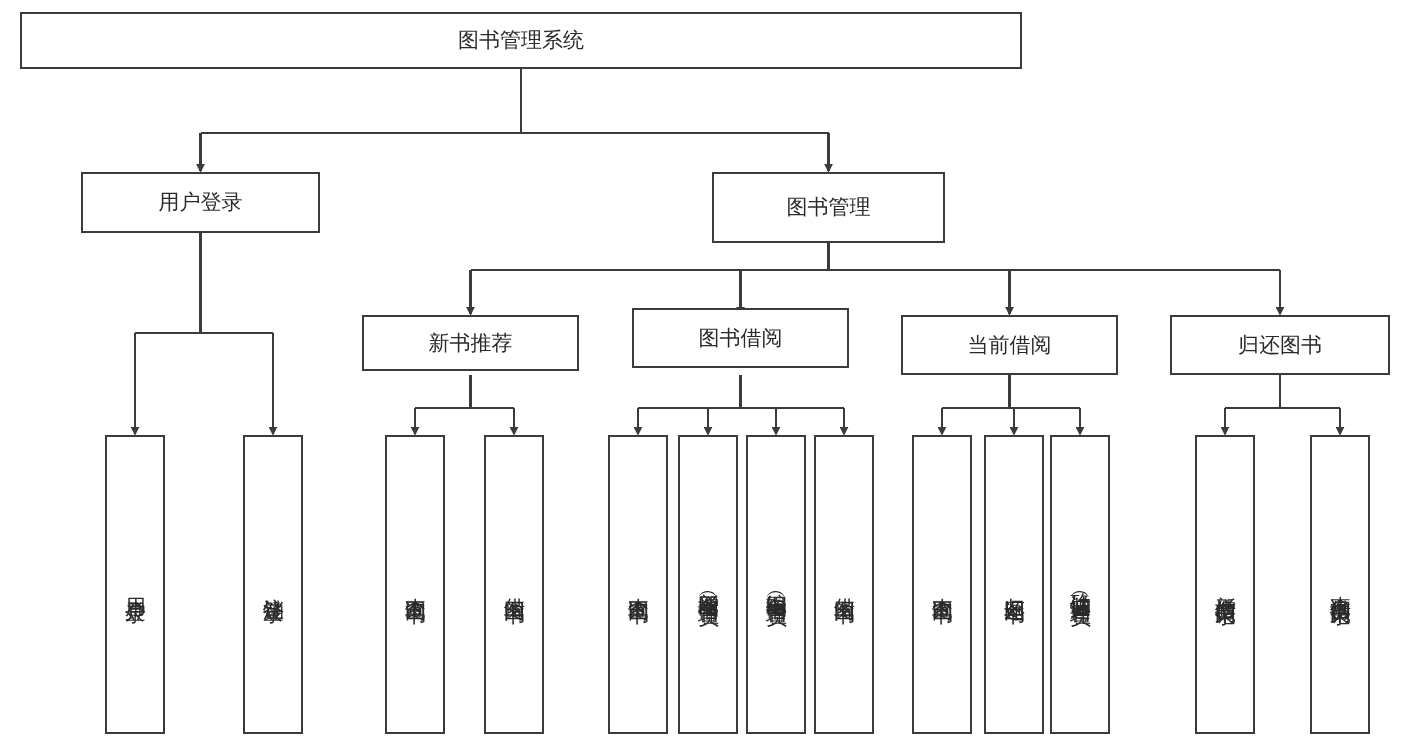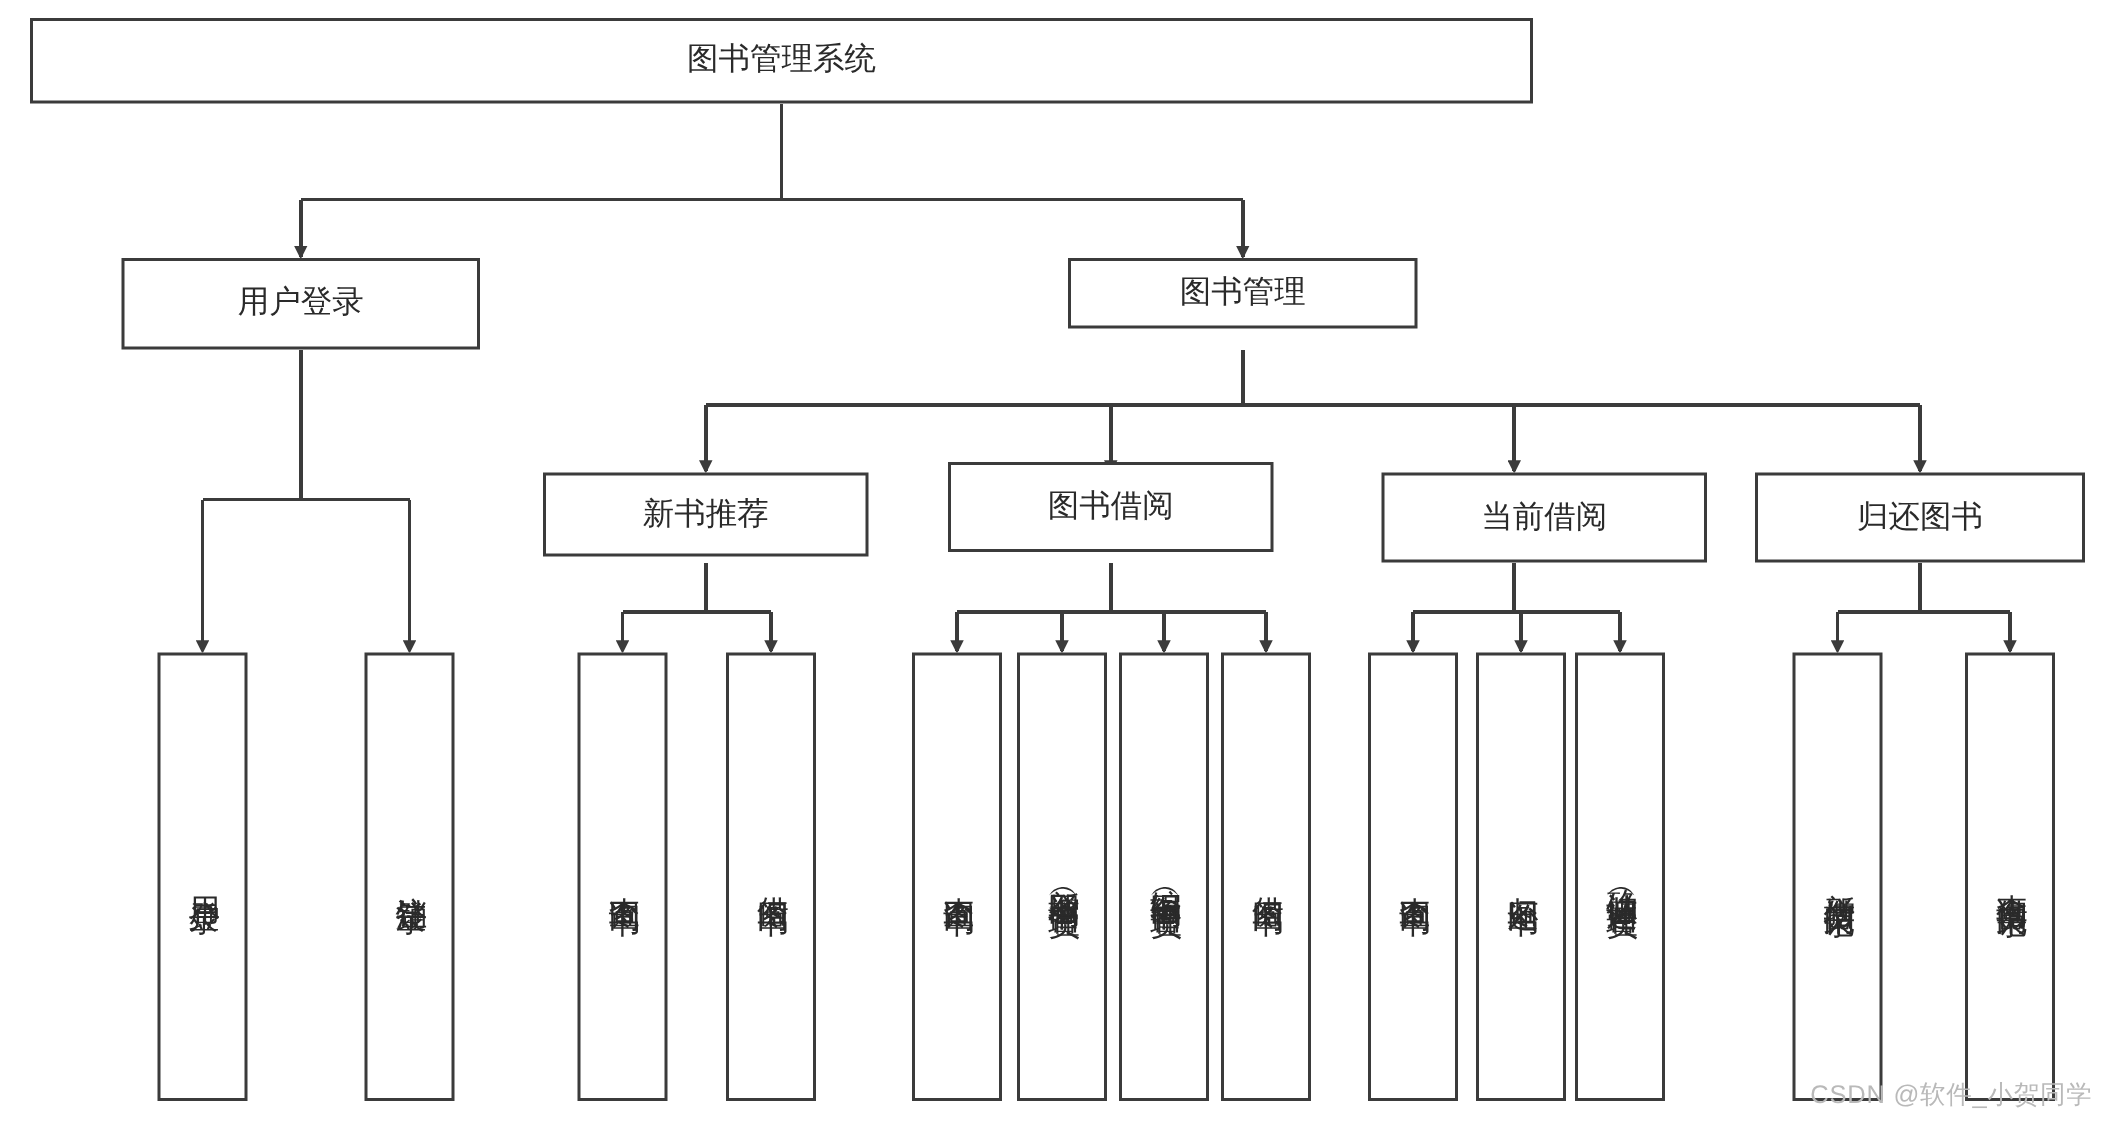--- a/index.html
+++ b/index.html
@@ -112,30 +112,30 @@
       <line x1="1225" y1="408" x2="1225" y2="434" stroke="#3b3b3b" stroke-width="2.6" shape-rendering="crispEdges" marker-end="url(#arrowhead)"></line>
       <line x1="1340" y1="408" x2="1340" y2="434" stroke="#3b3b3b" stroke-width="2.6" shape-rendering="crispEdges" marker-end="url(#arrowhead)"></line>
     </svg>
   <div id="node-layer">
       <div class="node-box horizontal" style="left: 20px; top: 12px; width: 1002px; height: 57px;">
         <div class="node-label">图书管理系统</div>
       </div>
       <div class="node-box horizontal" style="left: 81px; top: 172px; width: 239px; height: 61px;">
         <div class="node-label">用户登录</div>
       </div>
-      <div class="node-box horizontal" style="left: 712px; top: 172px; width: 233px; height: 47px;">
+      <div class="node-box horizontal" style="left: 712px; top: 172px; width: 233px; height: 71px;">
         <div class="node-label">图书管理</div>
       </div>
       <div class="node-box horizontal" style="left: 362px; top: 315px; width: 217px; height: 56px;">
         <div class="node-label">新书推荐</div>
       </div>
       <div class="node-box horizontal" style="left: 632px; top: 308px; width: 217px; height: 60px;">
         <div class="node-label">图书借阅</div>
       </div>
-      <div class="node-box horizontal" style="left: 901px; top: 315px; width: 217px; height: 60px; margin-left: 20px;">
+      <div class="node-box horizontal" style="left: 901px; top: 315px; width: 217px; height: 60px;">
         <div class="node-label">当前借阅</div>
       </div>
       <div class="node-box horizontal" style="left: 1170px; top: 315px; width: 220px; height: 60px;">
         <div class="node-label">归还图书</div>
       </div>
       <div class="node-box vertical" style="left: 105px; top: 435px; width: 60px; height: 299px;">
         <div class="node-label">用户登录</div>
       </div>
       <div class="node-box vertical" style="left: 243px; top: 435px; width: 60px; height: 299px;">
         <div class="node-label">注销登录</div>
@@ -167,14 +167,13 @@
       <div class="node-box vertical" style="left: 1050px; top: 435px; width: 60px; height: 299px;">
         <div class="node-label">确认归还（管理员）</div>
       </div>
       <div class="node-box vertical" style="left: 1195px; top: 435px; width: 60px; height: 299px;">
         <div class="node-label">新增借阅记录</div>
       </div>
       <div class="node-box vertical" style="left: 1310px; top: 435px; width: 60px; height: 299px;">
         <div class="node-label">查询借阅记录</div>
       </div>
     </div>
-  <div class="watermark">CSDN @软件_小贺同学</div>
 </div>
 
 </body></html>

